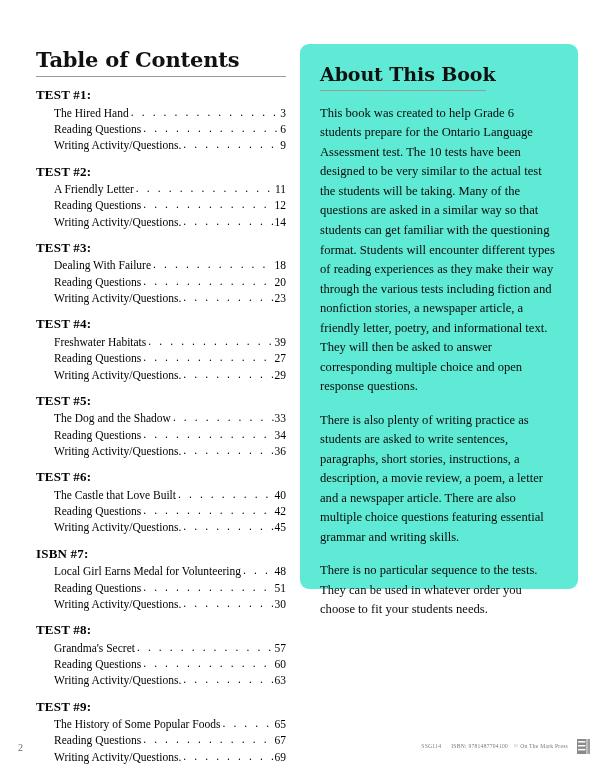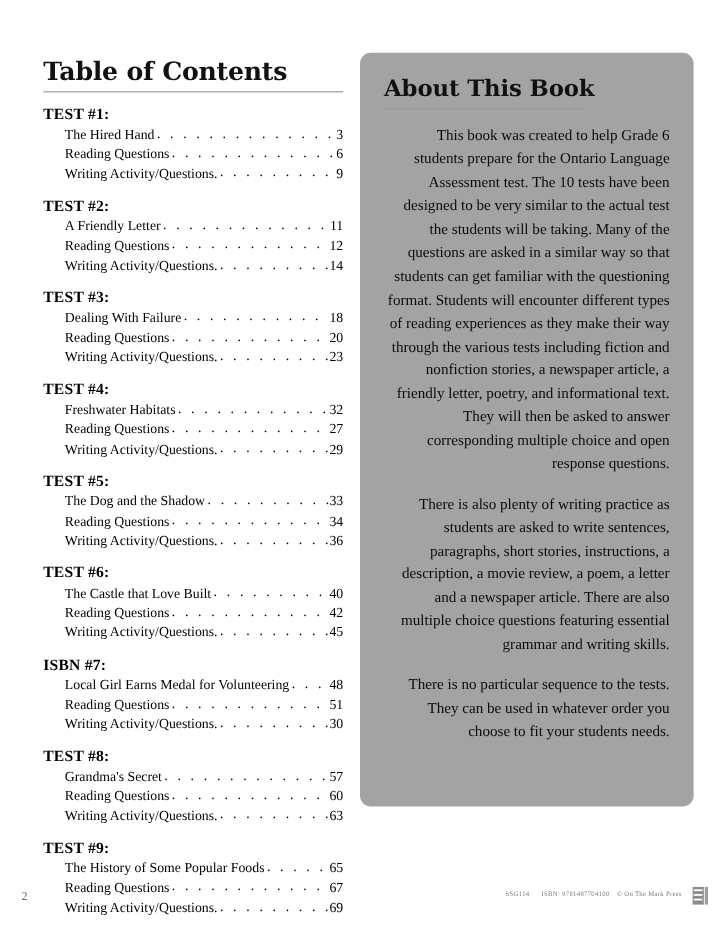--- a/index.html
+++ b/index.html
@@ -91,22 +91,22 @@
     text-align: right;
     padding-left: 1px;
   }
 
   
   .about {
     position: absolute;
     left: 300px;
     top: 44px;
     width: 278px;
-    height: 628px;
-    background: #a3a3a3;
+    height: 545px;
+    background: #5eead4;
     border-radius: 9px;
     box-sizing: border-box;
     padding: 20px 20px 18px 20px;
   }
   .about-title {
     font-family: "DejaVu Serif", "Liberation Serif", serif;
     font-size: 19px;
     font-weight: 600;
     letter-spacing: -0.1px;
     color: #111111;
@@ -118,21 +118,20 @@
     background: #9a9a9a;
     width: 166px;
     margin: 0 0 13px 0;
   }
   .about-para {
     font-family: "Liberation Serif", "DejaVu Serif", serif;
     font-size: 12.6px;
     line-height: 1.55;
     color: #0a0a0a;
     margin: 0 0 14px 0;
-    text-align: right;
   }
   .about-para:last-child { margin-bottom: 0; }
 
   
   .footer {
     position: absolute;
     left: 0;
     bottom: 0;
     width: 600px;
     height: 46px;
@@ -231,21 +230,21 @@
               <span class="entry-label">Writing Activity/Questions.</span>
               <span class="leader">. . . . . . . . . . . . . . . . . . . . . . . . . . . . . . . . . . . . . . . . . . . . . . . . . . .</span>
               <span class="entry-page">23</span>
             </div>
           </div>
           <div class="toc-group">
             <div class="toc-heading">TEST #4:</div>
             <div class="toc-row">
               <span class="entry-label">Freshwater Habitats</span>
               <span class="leader">. . . . . . . . . . . . . . . . . . . . . . . . . . . . . . . . . . . . . . . . . . . . . . . . . . .</span>
-              <span class="entry-page">32</span>
+              <span class="entry-page">39</span>
             </div>
             <div class="toc-row">
               <span class="entry-label">Reading Questions</span>
               <span class="leader">. . . . . . . . . . . . . . . . . . . . . . . . . . . . . . . . . . . . . . . . . . . . . . . . . . .</span>
               <span class="entry-page">27</span>
             </div>
             <div class="toc-row">
               <span class="entry-label">Writing Activity/Questions.</span>
               <span class="leader">. . . . . . . . . . . . . . . . . . . . . . . . . . . . . . . . . . . . . . . . . . . . . . . . . . .</span>
               <span class="entry-page">29</span>

